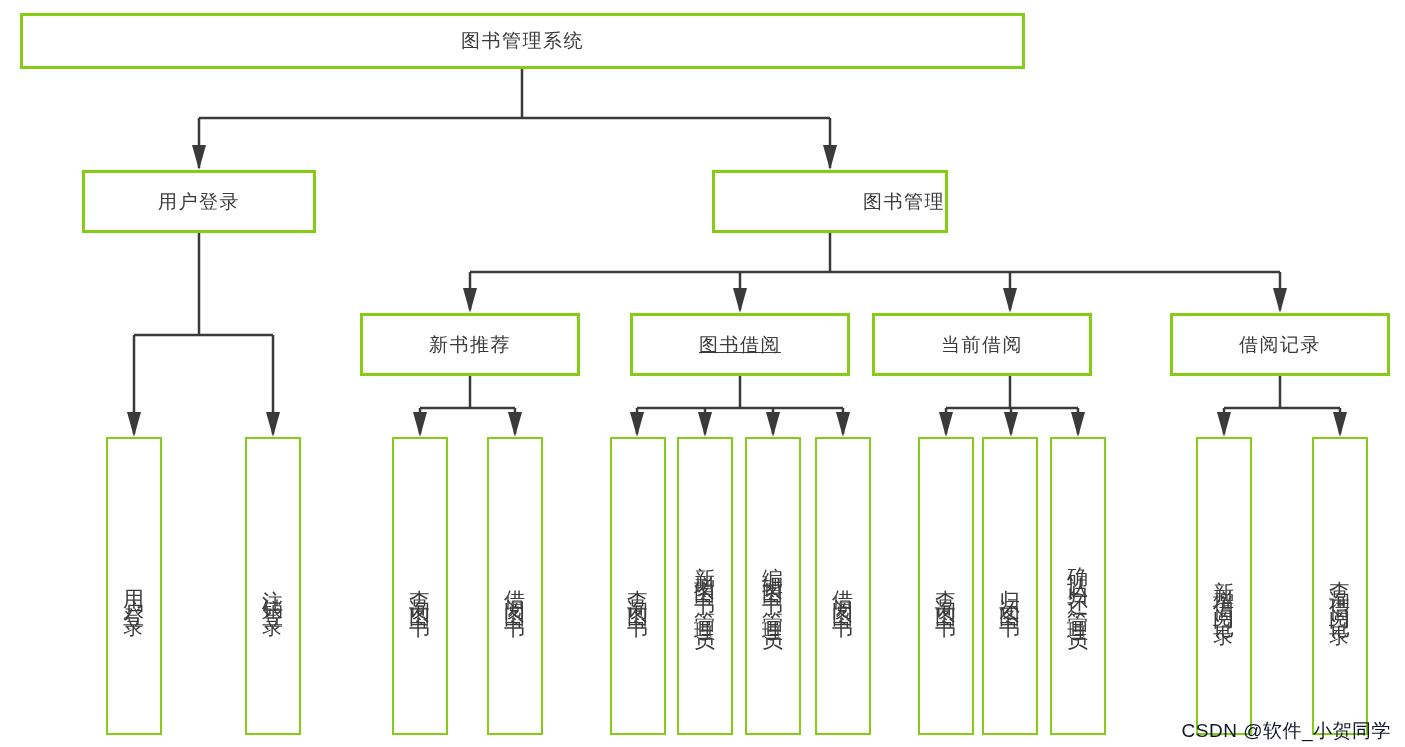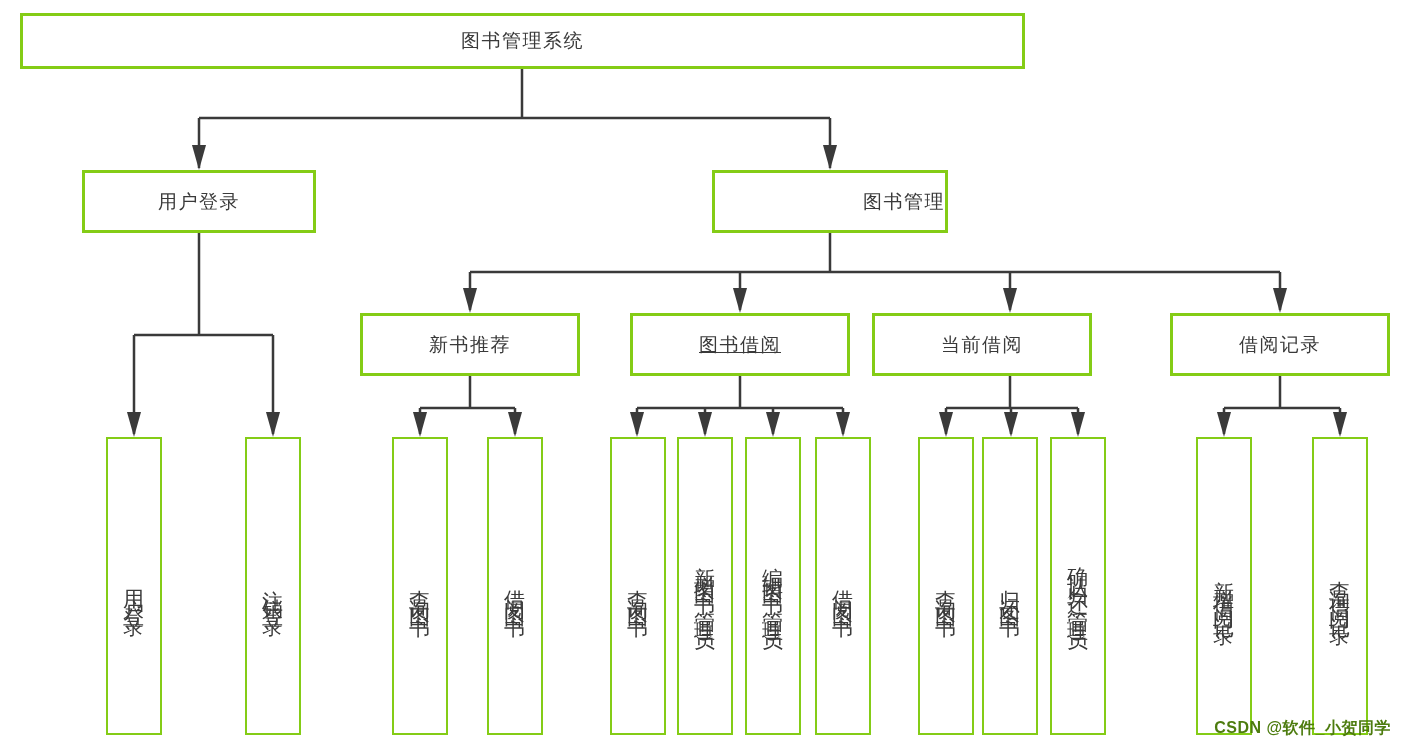--- a/index.html
+++ b/index.html
@@ -60,25 +60,24 @@
   .lf-8  { left: 815px; }
   .lf-9  { left: 918px; }
   .lf-10 { left: 982px; }
   .lf-11 { left: 1050px; }
   .lf-12 { left: 1196px; }
   .lf-13 { left: 1312px; }
   .watermark {
     position: absolute;
     right: 14px;
     top: 718px;
-    font-size: 16px;
-    color: #4d7c0f;
+    font-size: 19px;
+    color: #0f172a;
     letter-spacing: 0.5px;
     white-space: nowrap;
-    font-weight: bold;
   }
 </style>
 </head>
 <body>
 
 <div class="canvas">
 
   <svg class="connectors" width="1405" height="747" viewBox="0 0 1405 747" xmlns="http://www.w3.org/2000/svg">
     <g stroke="#3a3a3a" stroke-width="2.5" fill="none">
       <path d="M522 69 V118 M199 118 H830 M199 118 V168 M830 118 V168"></path>

